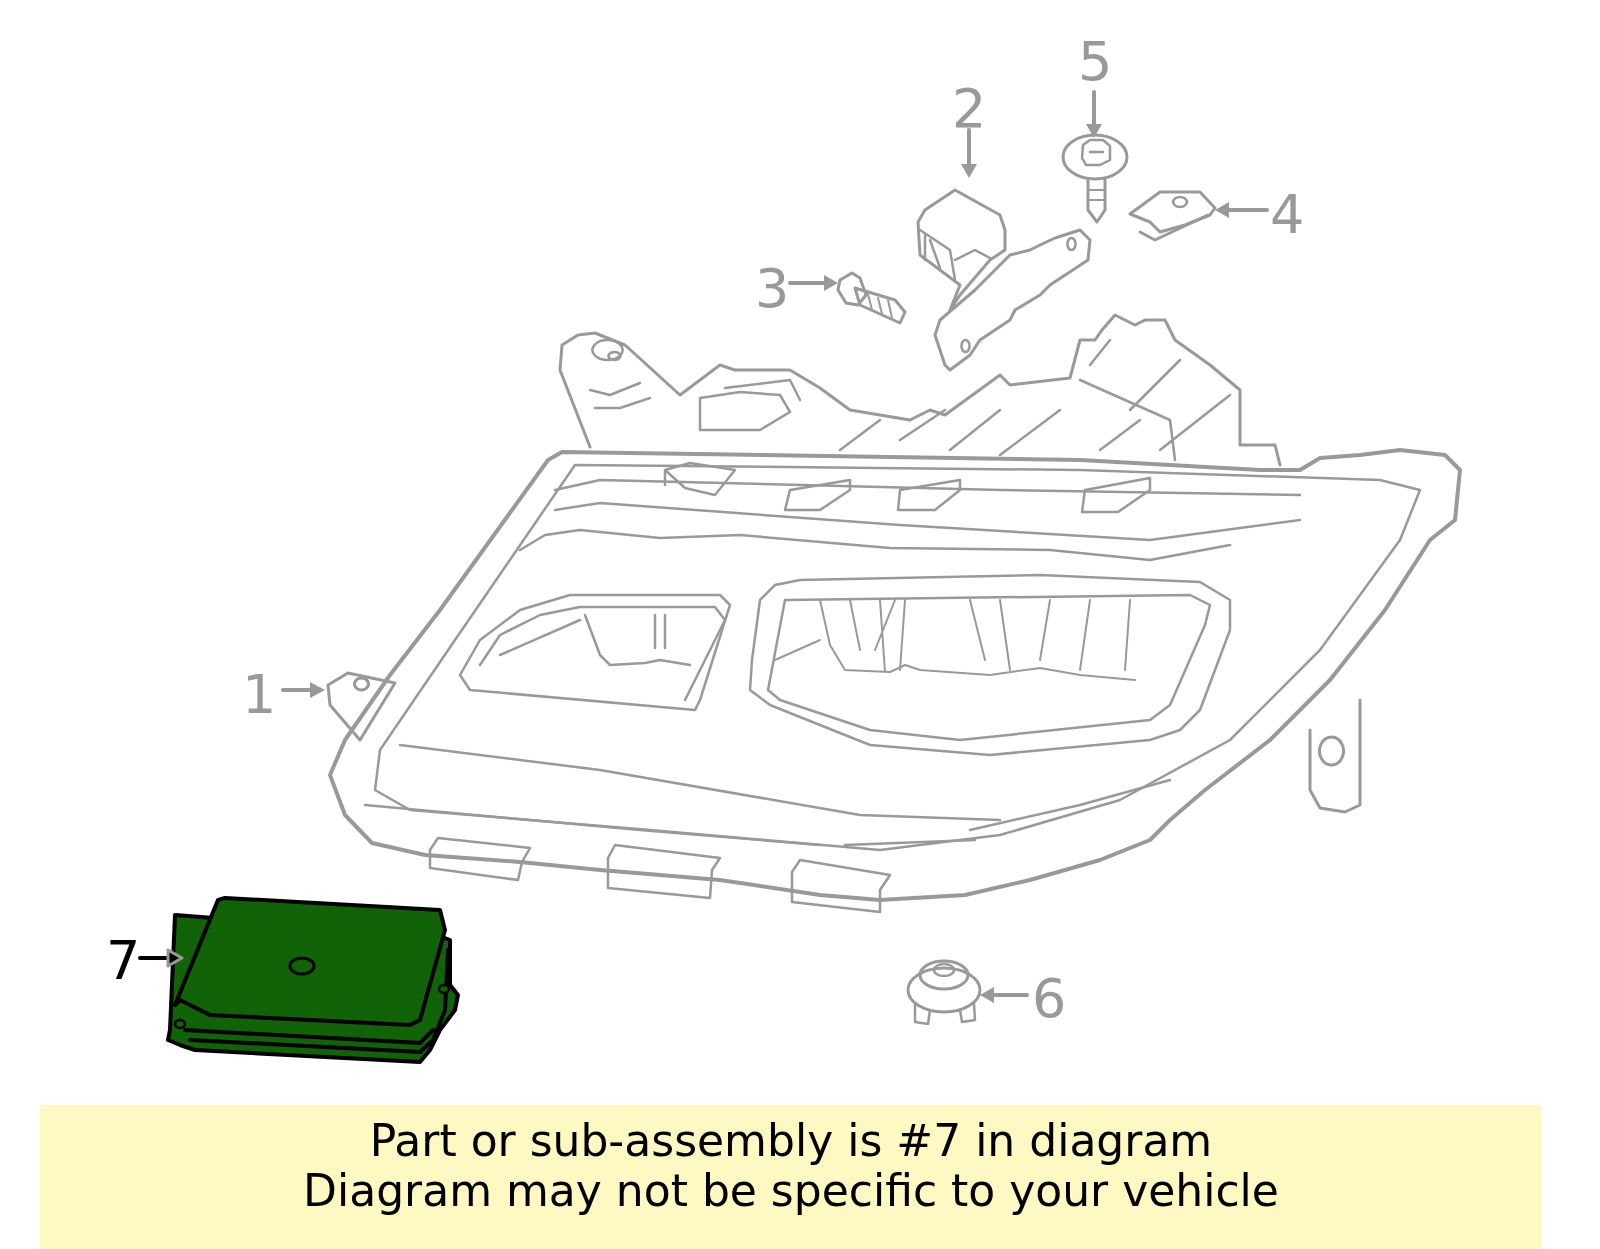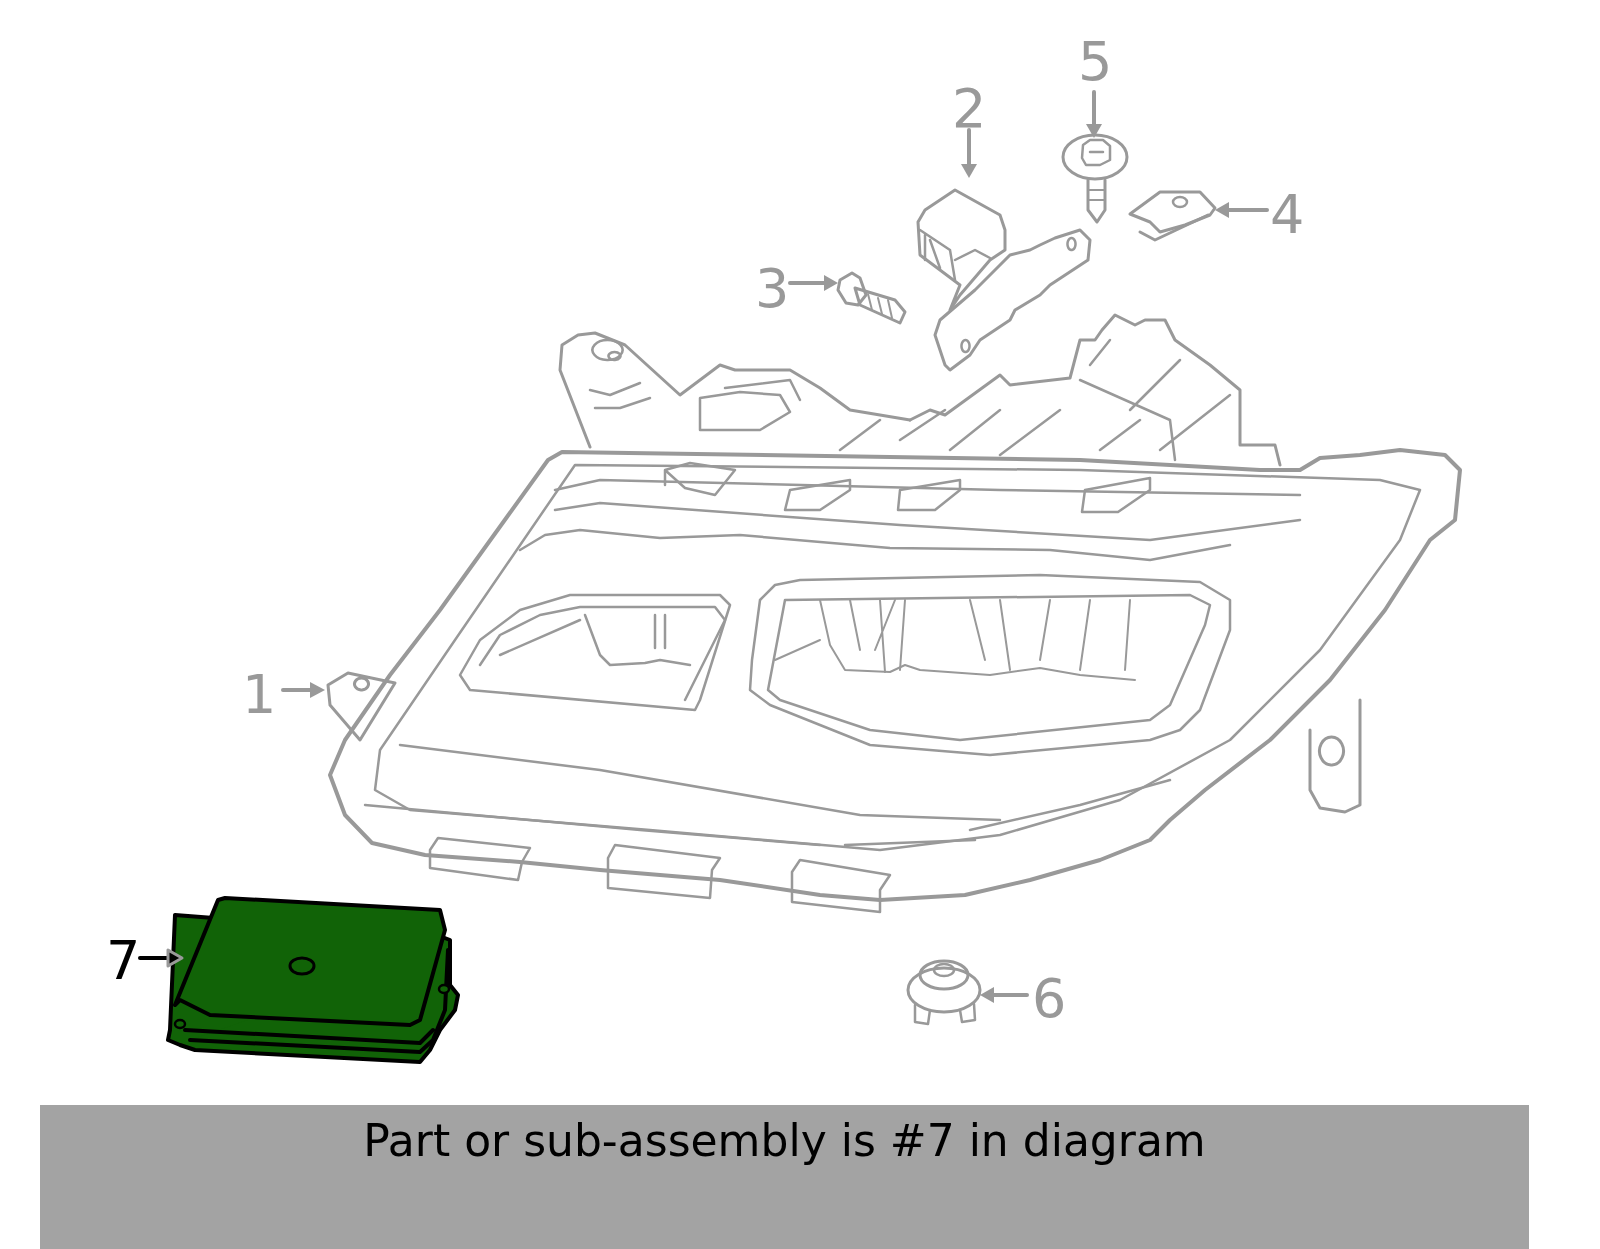--- a/index.html
+++ b/index.html
@@ -1,20 +1,20 @@
 <!DOCTYPE html>
 <html><head>
 <meta charset="utf-8">
 <style>
   html, body { margin:0; padding:0; background:#ffffff; }
   body { width:1600px; height:1249px; position:relative; overflow:hidden; font-family:"DejaVu Sans", sans-serif; }
   #diagram { position:absolute; left:0; top:0; width:1600px; height:1100px; }
   .callout { position:absolute; font-family:"DejaVu Sans", sans-serif; font-size:54px; line-height:54px; color:#999999; }
   .callout.active { color:#000000; }
-  #banner { position:absolute; left:40px; top:1105px; width:1489px; height:144px; background:#a3a3a3; }
+  #banner { position:absolute; left:40px; top:1105px; width:1489px; height:144px; background:#fef9c3;padding-left:13px; }
   #banner .line { position:absolute; left:0; width:100%; text-align:center; font-size:44px; line-height:48px; color:#000000; font-family:"DejaVu Sans", sans-serif; }
 </style>
 </head>
 <body>
 
 <svg id="diagram" viewBox="0 0 1600 1100" width="1600" height="1100" xmlns="http://www.w3.org/2000/svg">
   <g fill="none" stroke="#999999" stroke-width="3" stroke-linejoin="round" stroke-linecap="round">
 
     <g>
 
@@ -133,13 +133,14 @@
 <div class="callout" style="left:242px;top:668px;">1</div>
 <div class="callout" style="left:952px;top:82px;">2</div>
 <div class="callout" style="left:755px;top:262px;">3</div>
 <div class="callout" style="left:1270px;top:188px;">4</div>
 <div class="callout" style="left:1078px;top:35px;">5</div>
 <div class="callout" style="left:1032px;top:972px;">6</div>
 <div class="callout active" style="left:106px;top:934px;">7</div>
 
 <div id="banner">
   <div class="line" style="top:12px;">Part or sub-assembly is #7 in diagram</div>
+  <div class="line" style="top:62px;">Diagram may not be specific to your vehicle</div>
 </div>
 
 </body></html>

